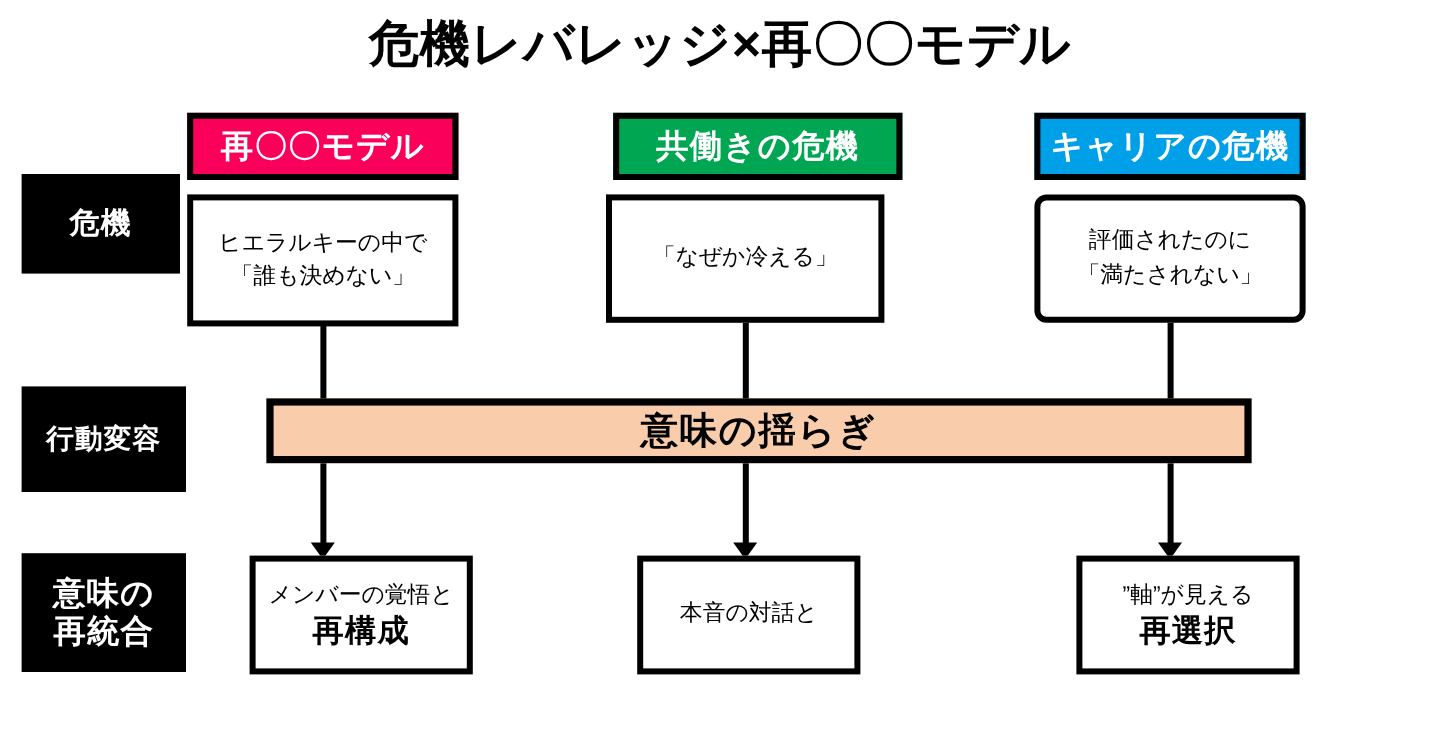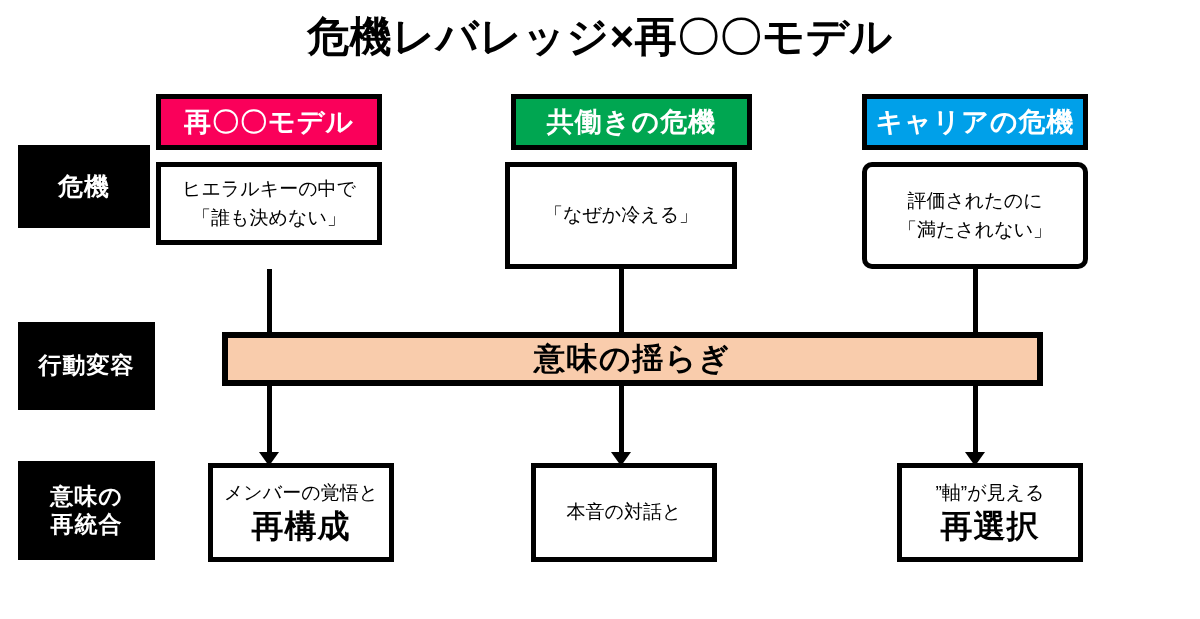--- a/index.html
+++ b/index.html
@@ -110,21 +110,21 @@
     text-align: center;
     padding: 2px 4px;
   }
   .outcome-box .sub {
     font-size: 19px;
     line-height: 1.35;
     font-weight: normal;
     margin-bottom: 1px;
   }
   .outcome-box .main {
-    font-size: 32px;
+    font-size: 26px;
     font-weight: bold;
     line-height: 1.2;
     letter-spacing: 1px;
   }
 
   
   .vline {
     position: absolute;
     width: 5px;
     background: #000000;
@@ -150,30 +150,30 @@
       <span>危機</span>
     </div>
   </div>
 
   <div class="row-label" style="left:18px; top:322px; width:137px; height:88px; font-size:23px;">
     <div>
       <span>行動変容</span>
     </div>
   </div>
 
-  <div class="row-label" style="left:18px; top:461px; width:137px; height:99px; font-size:23px;">
+  <div class="row-label" style="left:18px; top:461px; width:137px; height:99px; font-size:27px;">
     <div>
       <span>意味の</span>
       <span>再統合</span>
     </div>
   </div>
 
   <div class="col-header" style="left:156px; top:94px; width:226px; height:56px; background:#FA005A;">再〇〇モデル</div>
 
-  <div class="crisis-box" style="left:156px; top:162px; width:226px; height:83px;">
+  <div class="crisis-box" style="left:156px; top:162px; width:226px; height:110px;">
     <div>
       <span class="t">ヒエラルキーの中で</span>
       <span class="t">「誰も決めない」</span>
     </div>
   </div>
 
   <div class="vline" style="left:267px; top:269px; height:64px;"></div>
 
   <div class="vline" style="left:267px; top:386px; height:71px;"></div>
   <div class="arrow-head" style="left:259px; top:452px;"></div>

